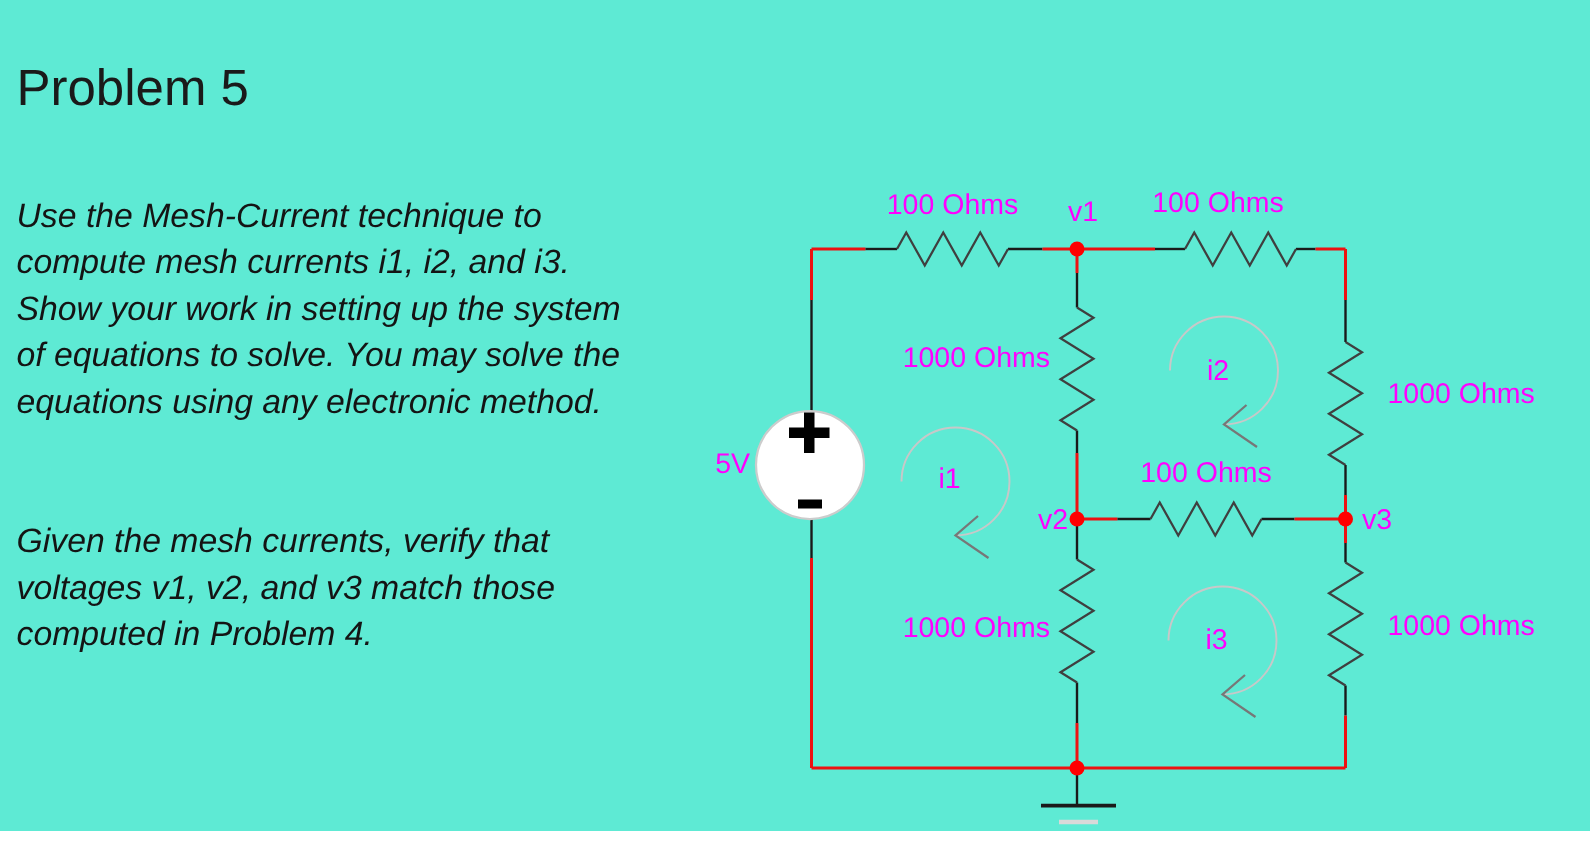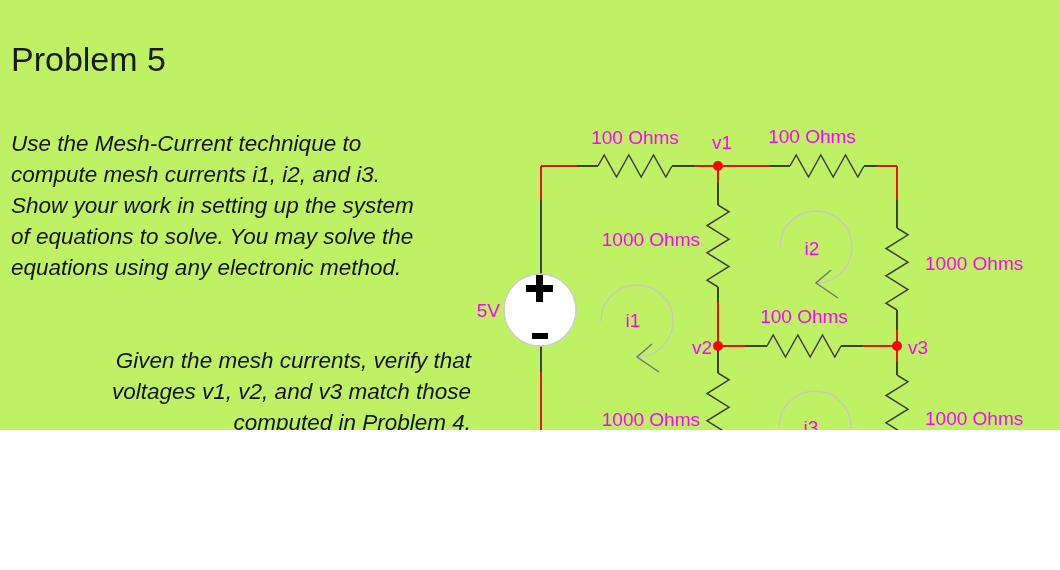--- a/index.html
+++ b/index.html
@@ -1,28 +1,28 @@
 <!DOCTYPE html>
 <html><head>
 <meta charset="utf-8">
 <style>
   html,body{margin:0;padding:0;background:#ffffff;}
   .canvas{
-    position:relative;width:1060px;height:430px;background:#bef264;overflow:hidden;
+    position:relative;width:1060px;height:554px;background:#5eead4;overflow:hidden;
     font-family:"Liberation Sans",sans-serif;
   }
   .page-title{
     position:absolute;left:11px;top:40px;font-size:34px;font-weight:400;color:#1a1a1a;
   }
   .text-block{
     position:absolute;left:11px;top:97px;width:460px;color:#141414;
     font-size:22.5px;line-height:31px;white-space:pre-line;
   }
   .text-block p{margin:0;white-space:pre-line;font-style:italic;}
-  .text-block p + p{margin-top:31px;text-align:right;}
+  .text-block p + p{margin-top:31px;}
   svg.circuit{position:absolute;left:0;top:0;width:1060px;height:570px;}
 </style>
 </head>
 <body>
 
 <div class="canvas">
 
   <div class="page-title">Problem 5</div>
 
   <div class="text-block">

